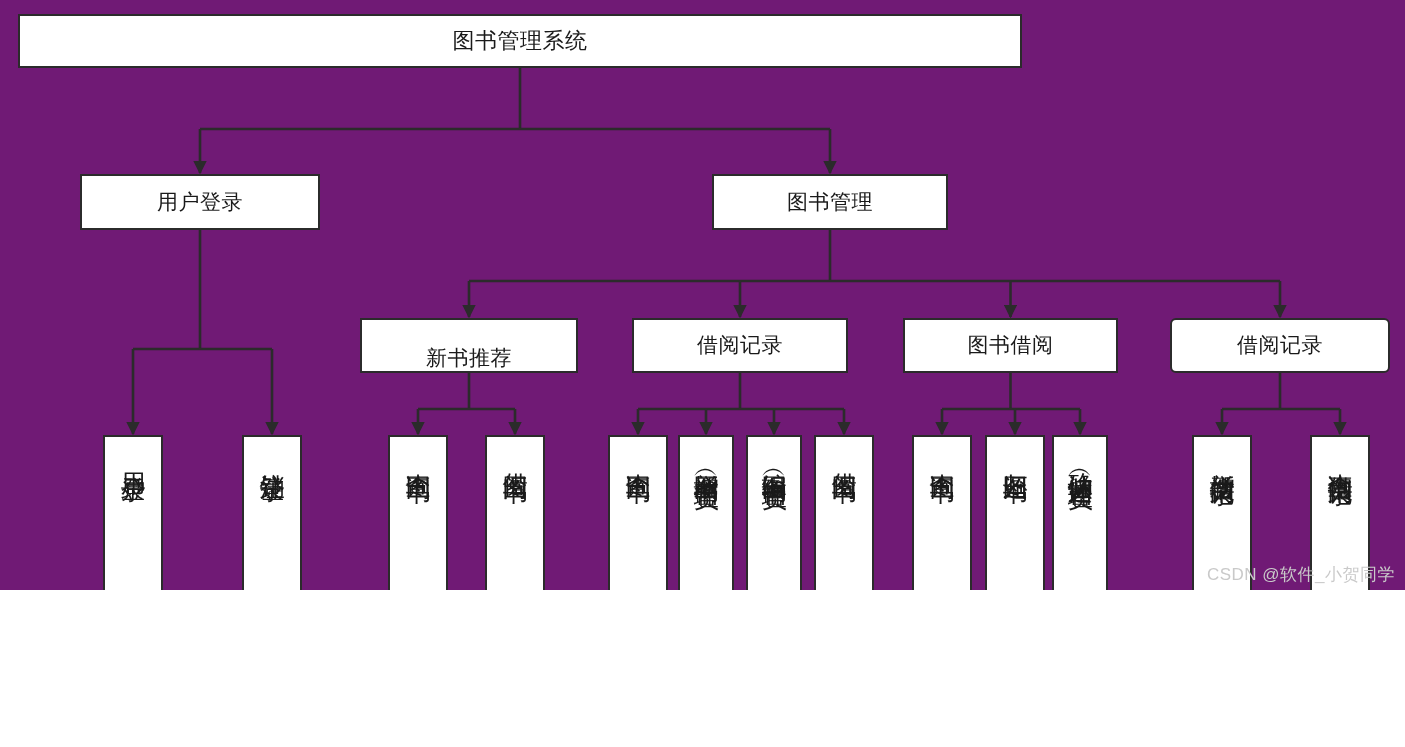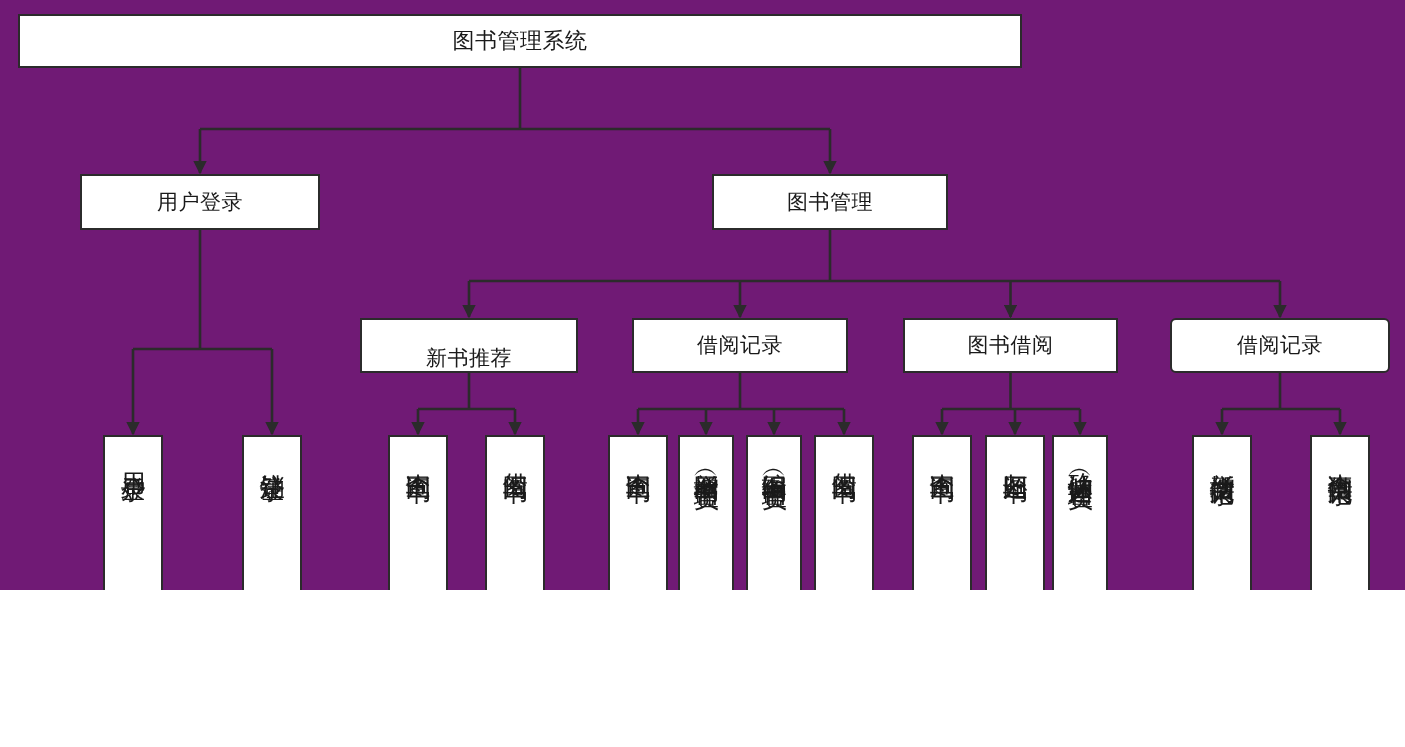--- a/index.html
+++ b/index.html
@@ -179,13 +179,14 @@
         <span class="label">确认归还（管理员）</span>
       </div>
       <div class="node vert" style="left: 1192px; top: 435px; width: 60px; height: 298px;">
         <span class="label">新增借阅记录</span>
       </div>
       <div class="node vert" style="left: 1310px; top: 435px; width: 60px; height: 298px;">
         <span class="label">查询借阅记录</span>
       </div>
     </div>
 
+  <div class="watermark">CSDN @软件_小贺同学</div>
 </div>
 
 </body></html>

